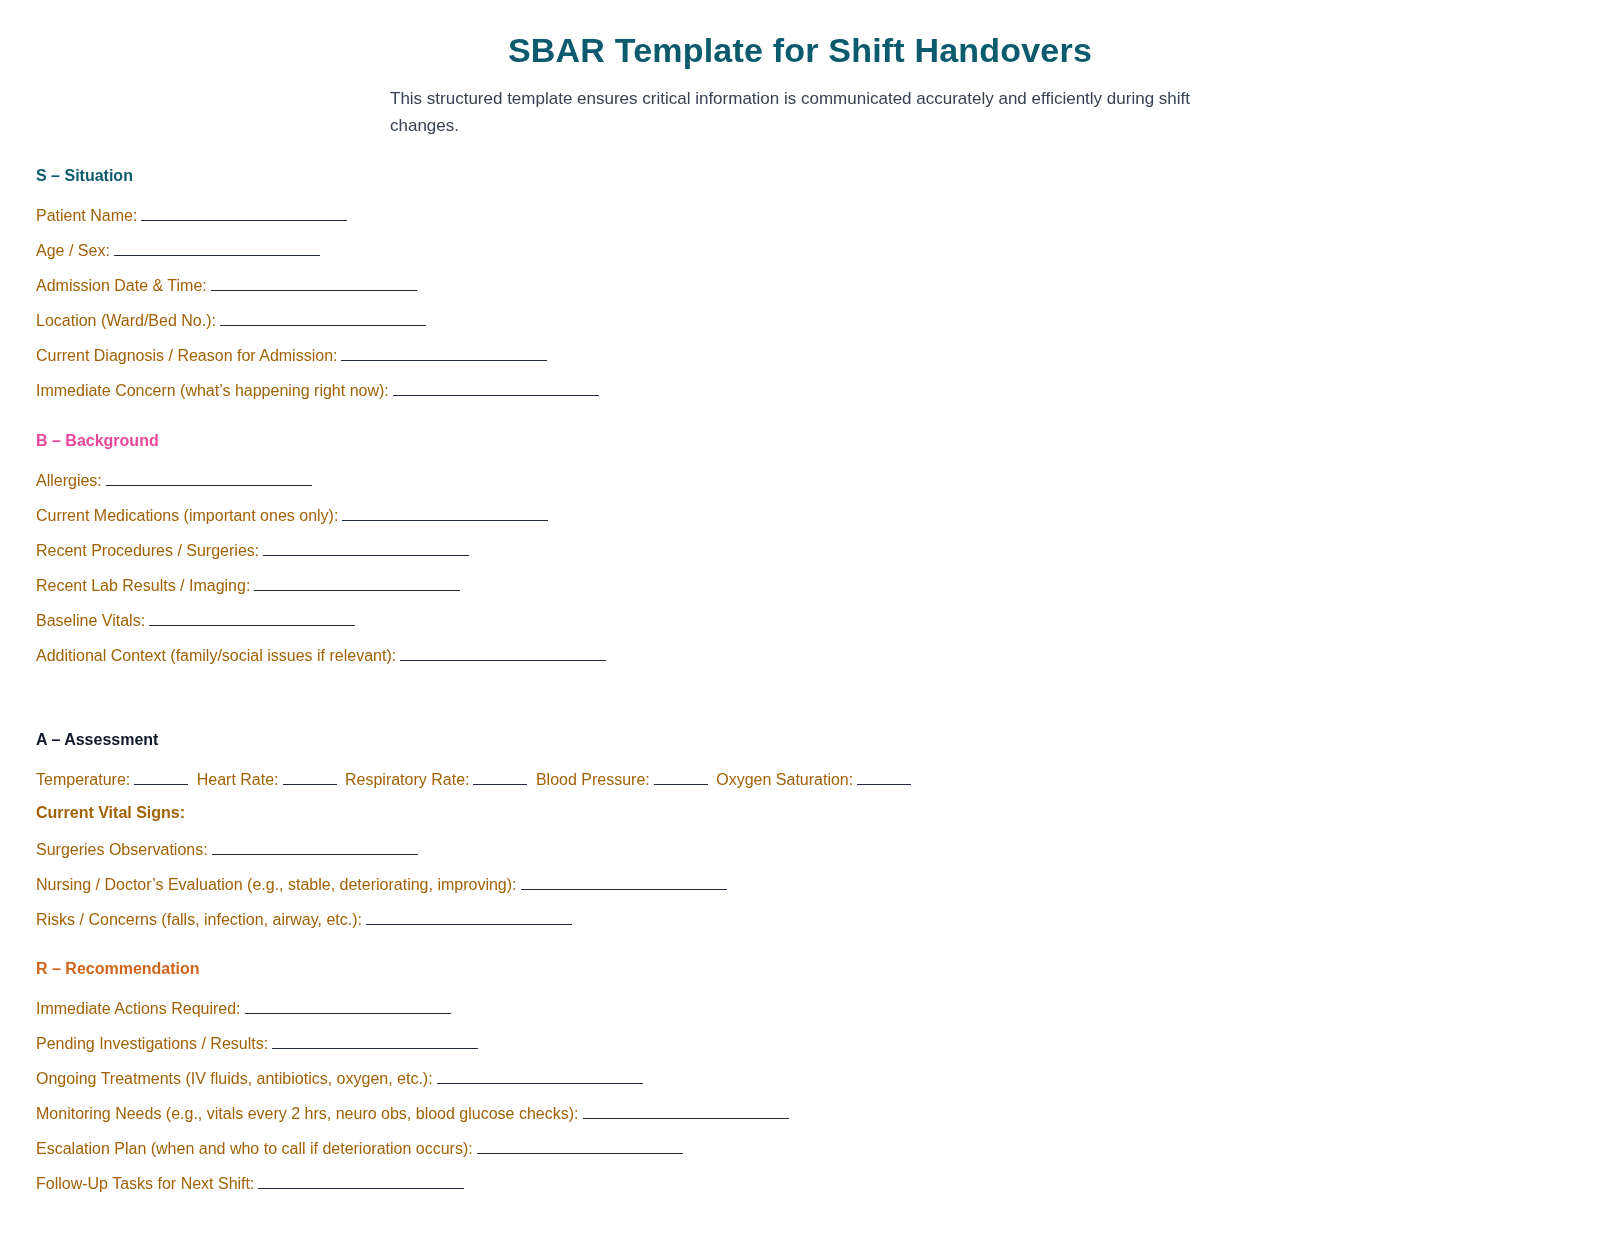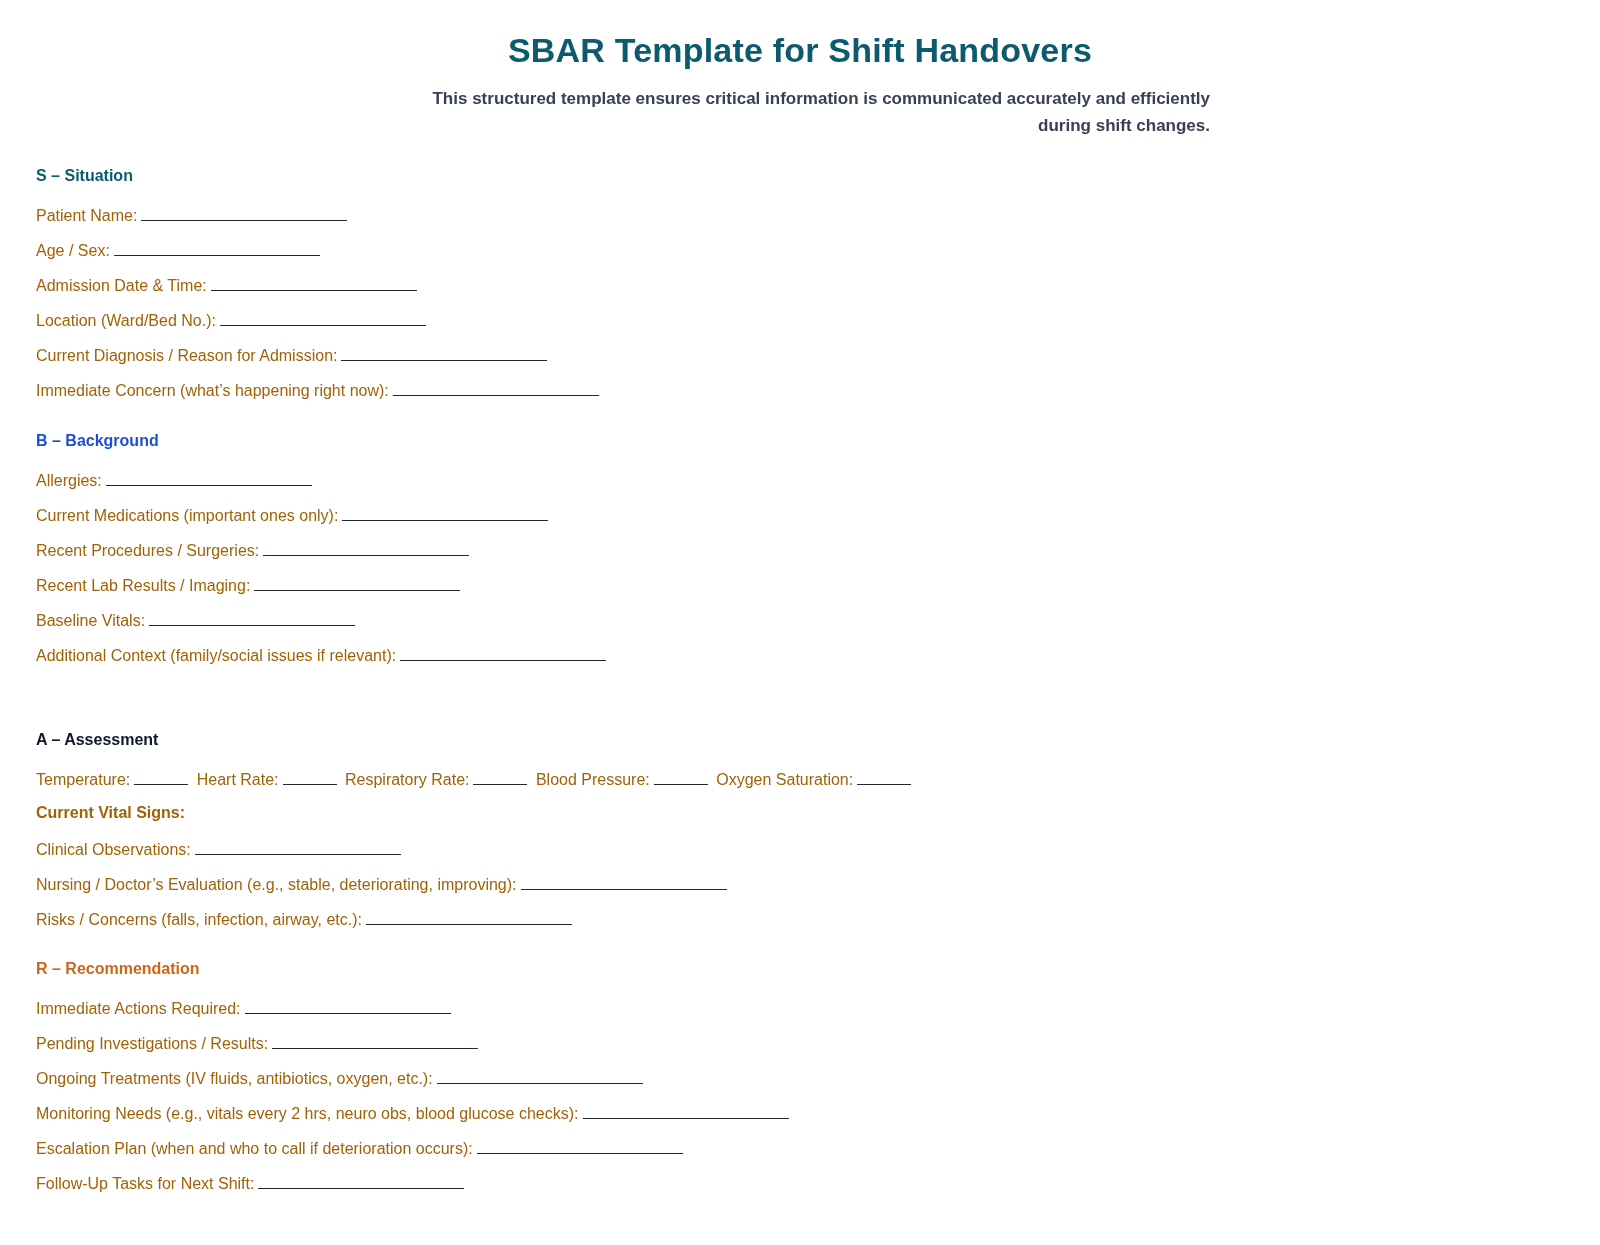--- a/index.html
+++ b/index.html
@@ -23,27 +23,26 @@
       font-size: 34px;
       font-weight: bold;
       color: #0b5a6e;
       margin: 0;
       padding-top: 18px;
       height: 42px;
       line-height: 42px;
       letter-spacing: 0.2px;
     }
     .subtitle {
-      text-align: right;
+      text-align: left;
       font-size: 17px;
       color: #374151;
       line-height: 27px;
       margin: 14px auto 0 auto;
       width: 820px;
-      font-weight: bold;
     }
     .section {
       margin-top: 0;
     }
     .section-heading {
       font-size: 16px;
       font-weight: bold;
       margin: 0;
       height: 30px;
       line-height: 30px;
@@ -85,40 +84,40 @@
     <h2 class="section-heading" style="color:#0b5a6e">S – Situation</h2>
     <div class="field"><span>Patient Name:</span><span class="blank long"></span></div>
     <div class="field"><span>Age / Sex:</span><span class="blank long"></span></div>
     <div class="field"><span>Admission Date &amp; Time:</span><span class="blank long"></span></div>
     <div class="field"><span>Location (Ward/Bed No.):</span><span class="blank long"></span></div>
     <div class="field"><span>Current Diagnosis / Reason for Admission:</span><span class="blank long"></span></div>
     <div class="field"><span>Immediate Concern (what’s happening right now):</span><span class="blank long"></span></div>
   </div>
 
   <div class="section" id="sec-b">
-    <h2 class="section-heading" style="color:#1d4ed8">B – Background</h2>
+    <h2 class="section-heading" style="color:#ec4899">B – Background</h2>
     <div class="field"><span>Allergies:</span><span class="blank long"></span></div>
     <div class="field"><span>Current Medications (important ones only):</span><span class="blank long"></span></div>
     <div class="field"><span>Recent Procedures / Surgeries:</span><span class="blank long"></span></div>
     <div class="field"><span>Recent Lab Results / Imaging:</span><span class="blank long"></span></div>
     <div class="field"><span>Baseline Vitals:</span><span class="blank long"></span></div>
     <div class="field"><span>Additional Context (family/social issues if relevant):</span><span class="blank long"></span></div>
   </div>
 
   <div class="section" id="sec-a">
     <h2 class="section-heading" style="color:#0f172a">A – Assessment</h2>
     <div class="field">
       <span class="vital-item"><span>Temperature:</span><span class="blank short"></span></span>
       <span class="vital-item"><span>Heart Rate:</span><span class="blank short"></span></span>
       <span class="vital-item"><span>Respiratory Rate:</span><span class="blank short"></span></span>
       <span class="vital-item"><span>Blood Pressure:</span><span class="blank short"></span></span>
       <span class="vital-item"><span>Oxygen Saturation:</span><span class="blank short"></span></span>
     </div>
     <div class="field bold">Current Vital Signs:</div>
-    <div class="field"><span>Clinical Observations:</span><span class="blank long"></span></div>
+    <div class="field"><span>Surgeries Observations:</span><span class="blank long"></span></div>
     <div class="field"><span>Nursing / Doctor’s Evaluation (e.g., stable, deteriorating, improving):</span><span class="blank long"></span></div>
     <div class="field"><span>Risks / Concerns (falls, infection, airway, etc.):</span><span class="blank long"></span></div>
   </div>
 
   <div class="section" id="sec-r">
     <h2 class="section-heading" style="color:#d0651a">R – Recommendation</h2>
     <div class="field"><span>Immediate Actions Required:</span><span class="blank long"></span></div>
     <div class="field"><span>Pending Investigations / Results:</span><span class="blank long"></span></div>
     <div class="field"><span>Ongoing Treatments (IV fluids, antibiotics, oxygen, etc.):</span><span class="blank long"></span></div>
     <div class="field"><span>Monitoring Needs (e.g., vitals every 2 hrs, neuro obs, blood glucose checks):</span><span class="blank long"></span></div>

